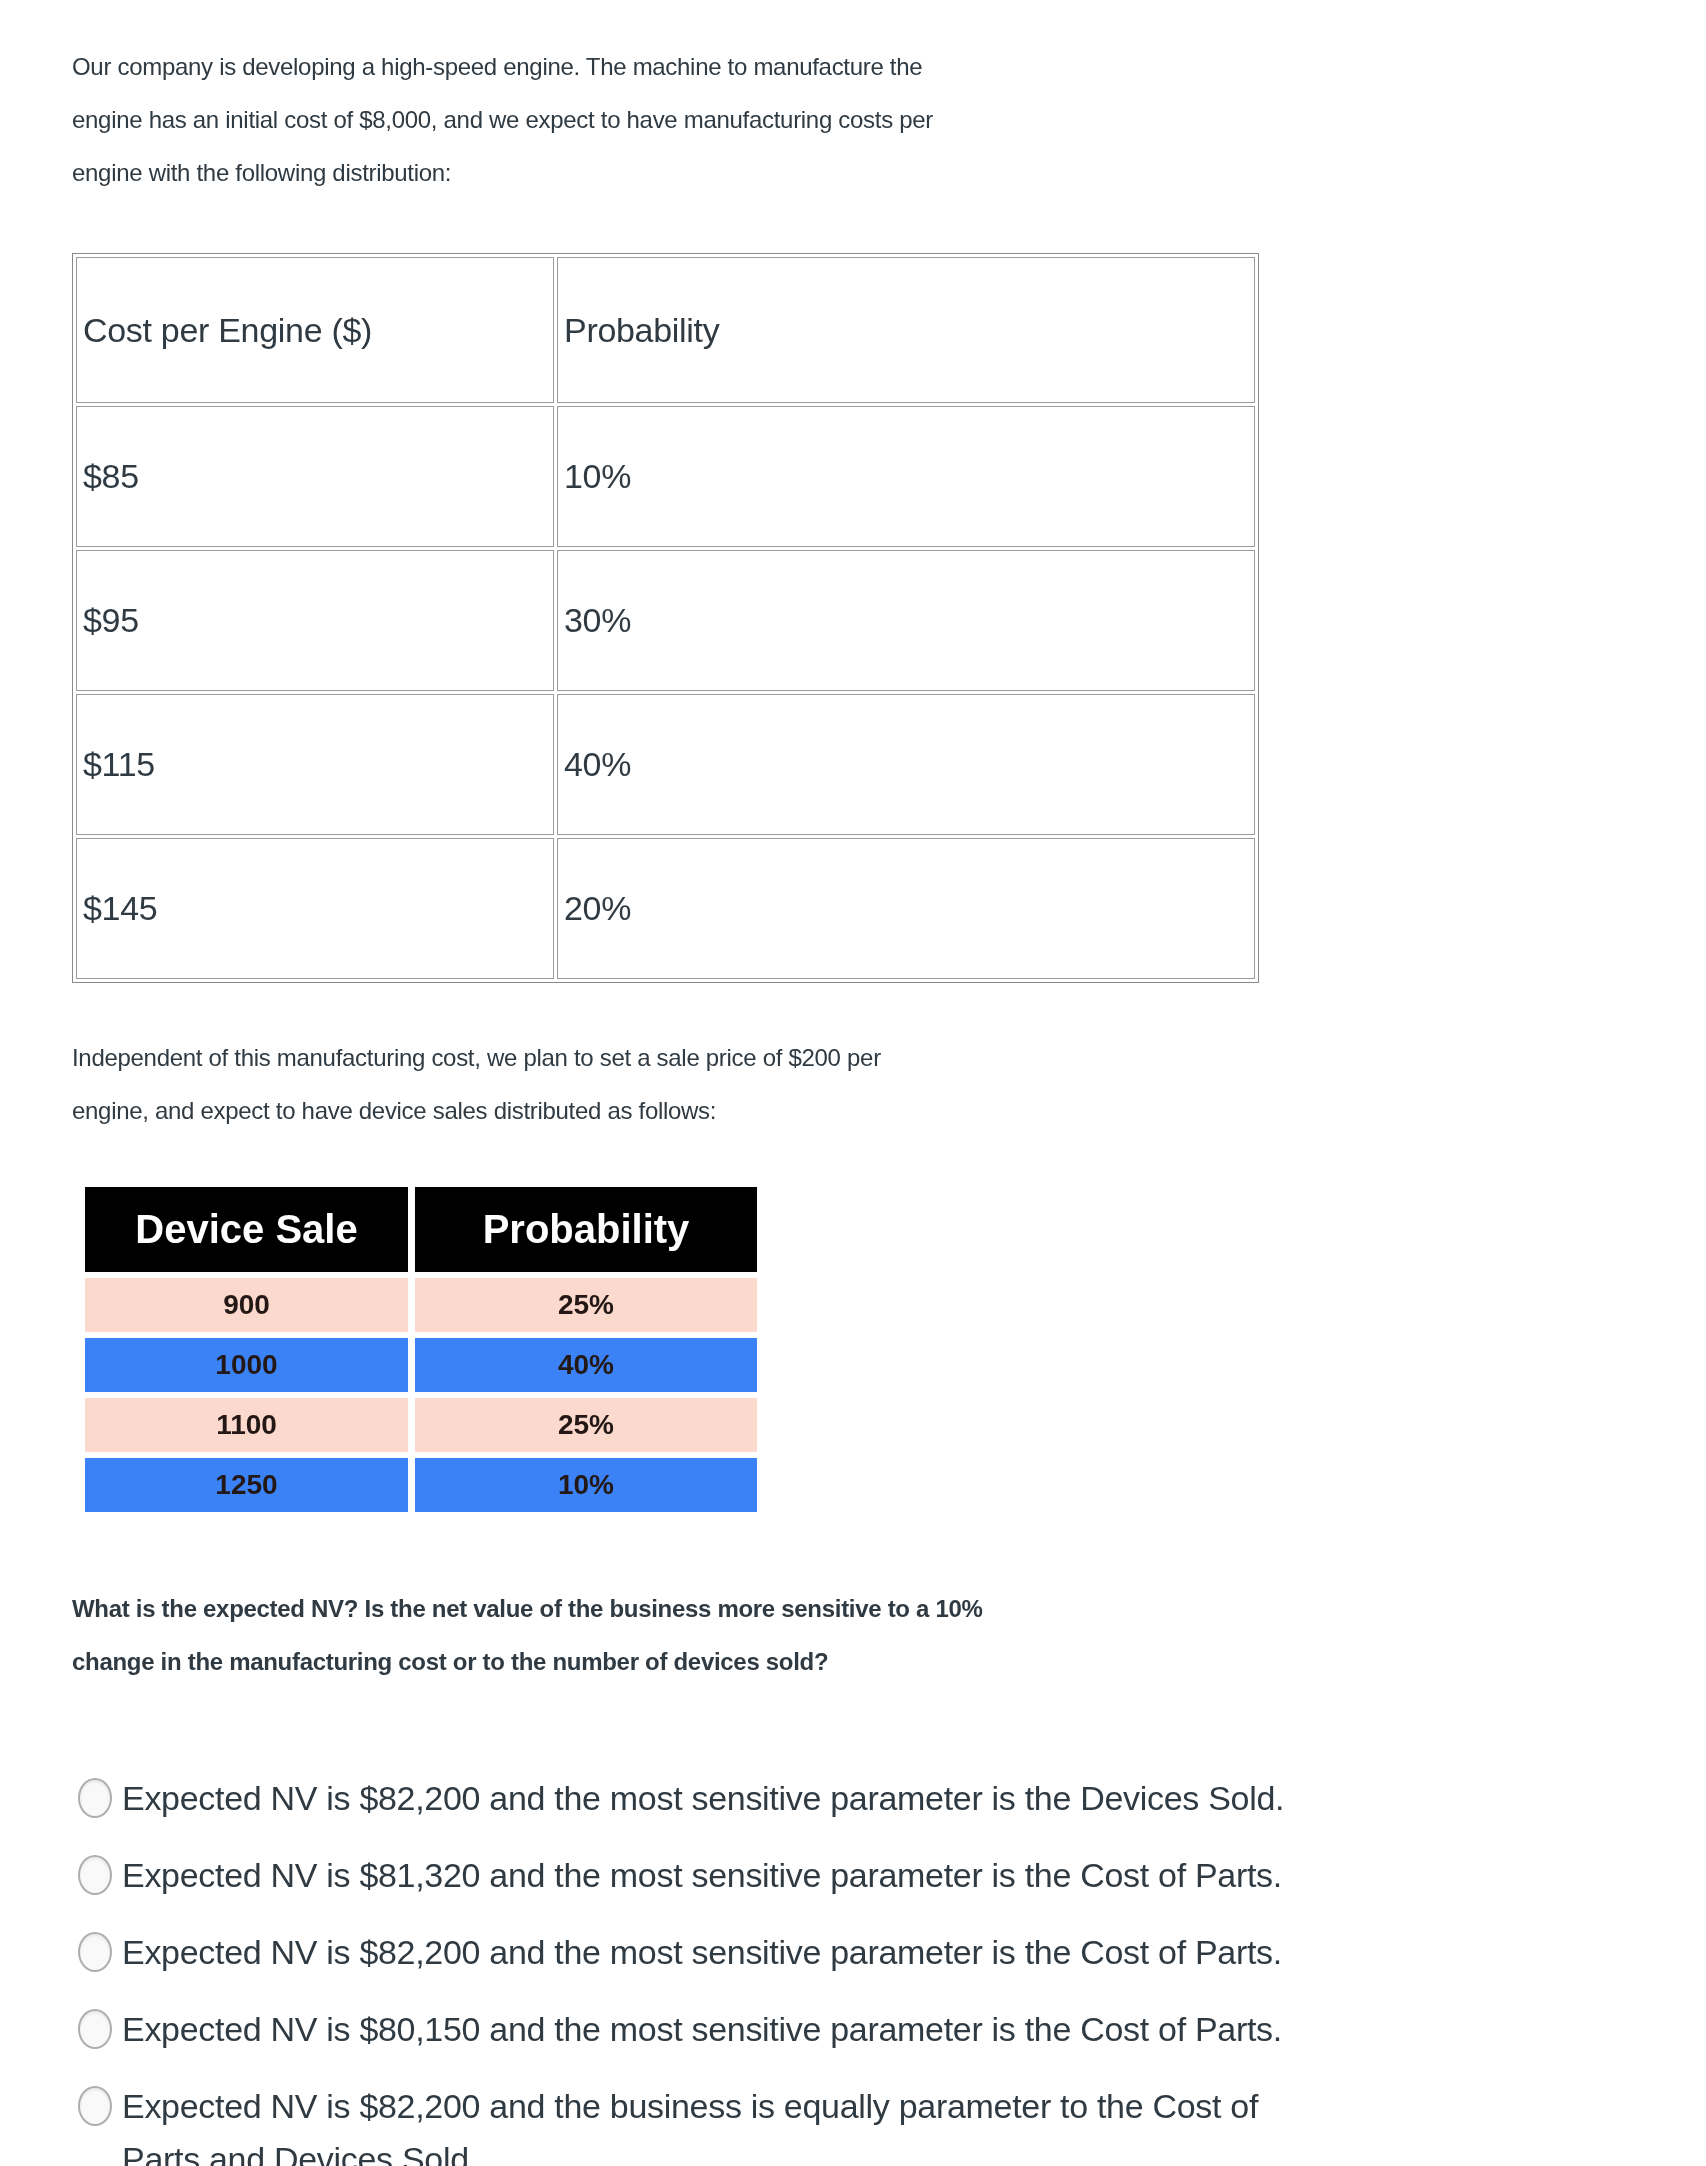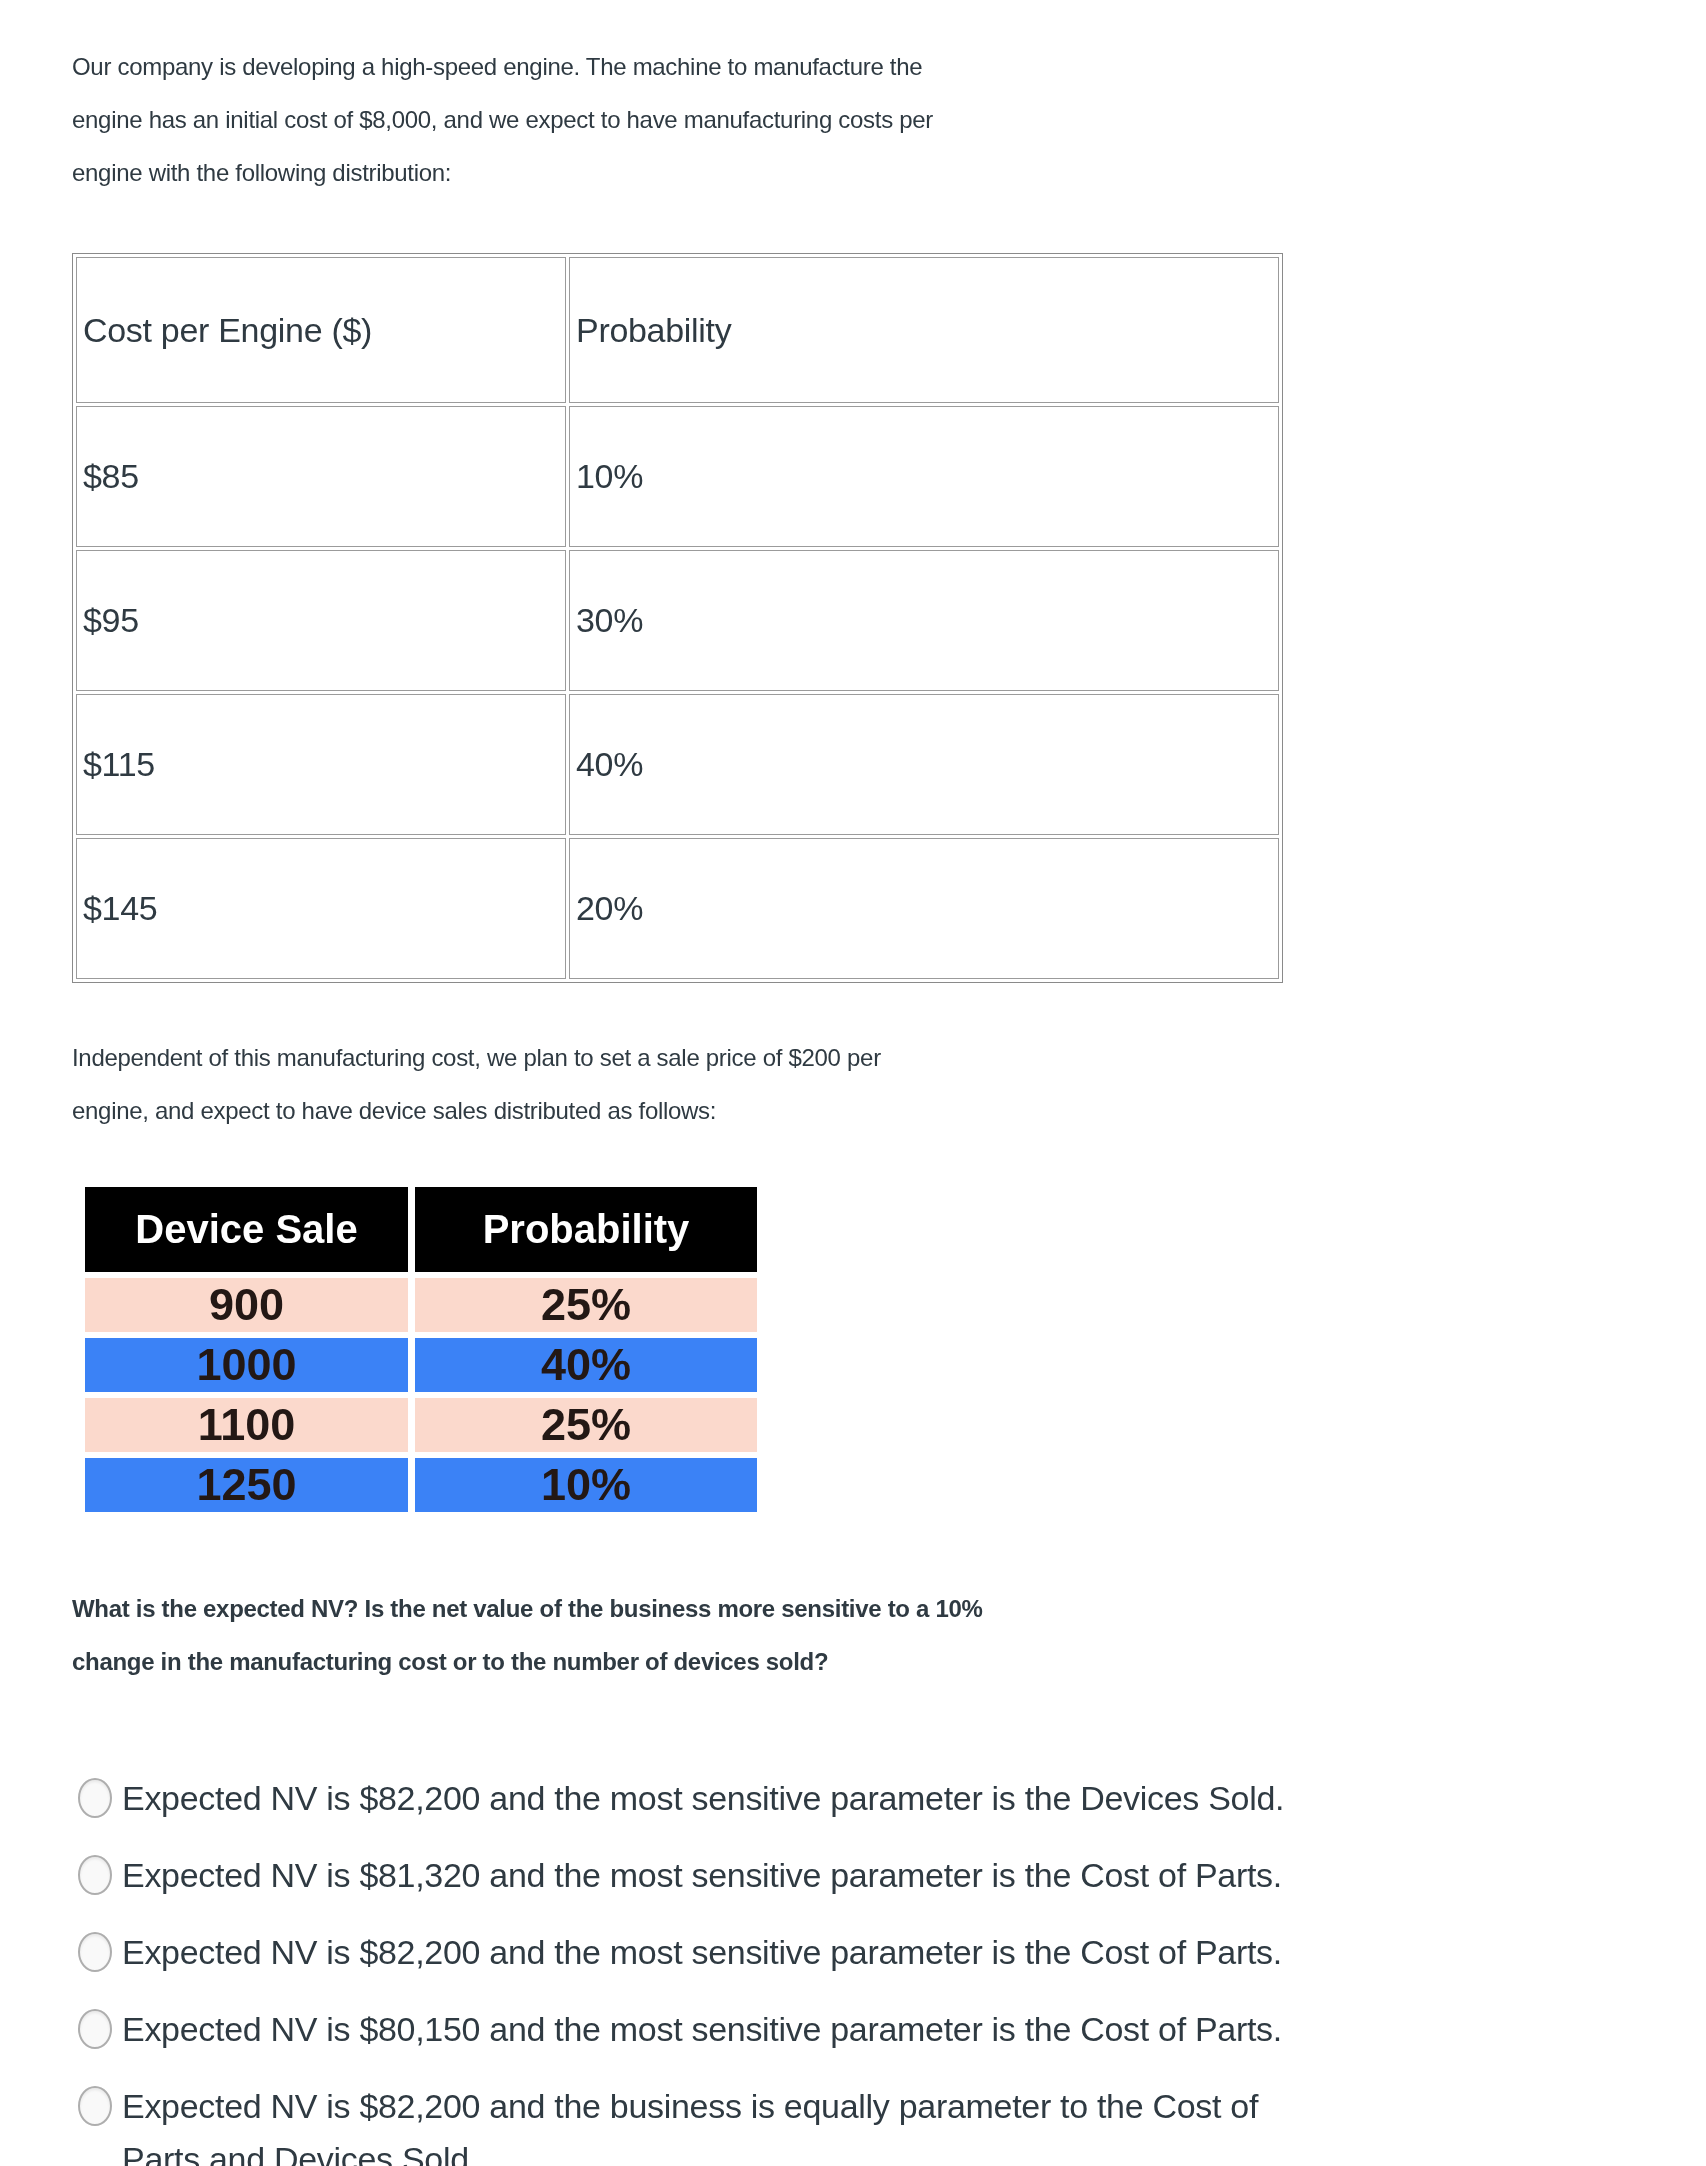--- a/index.html
+++ b/index.html
@@ -22,21 +22,21 @@
     border-collapse:separate;
     border-spacing:3px;
     border:1px solid #8a8a8a;
     background:#ffffff;
   }
   table.cost-table th, table.cost-table td {
     border:1px solid #9b9b9b;
     font-weight:normal;
     text-align:left;
     vertical-align:middle;
-    padding:0 12px 0 6px;
+    padding:0 0 0 6px;
     font-size:34px;
     color:#2f3a42;
   }
   table.cost-table th { height:144px; }
   table.cost-table td { height:139px; }
   .col-cost { width:470px; }
   .col-prob { width:690px; }
 
   
   .sales-table {
@@ -48,21 +48,21 @@
     row-gap:6px;
     font-weight:bold;
     letter-spacing:0;
   }
   .sales-table .hcell {
     background:#000000; color:#ffffff;
     height:85px; font-size:40px;
     display:flex; align-items:center; justify-content:center;
   }
   .sales-table .cell {
-    height:54px; font-size:45px; color:#231815;
+    height:54px; font-size:28px; color:#231815;
     display:flex; align-items:center; justify-content:center;
   }
   .row-a { background:#FBD9CC; }
   .row-b { background:#3b82f6; }
 
   .question { margin-top:70px;font-weight:bold; }
 
   
   .options { margin-top:84px; }
   .option { display:flex; align-items:flex-start; margin-bottom:24px; min-height:53px; }

